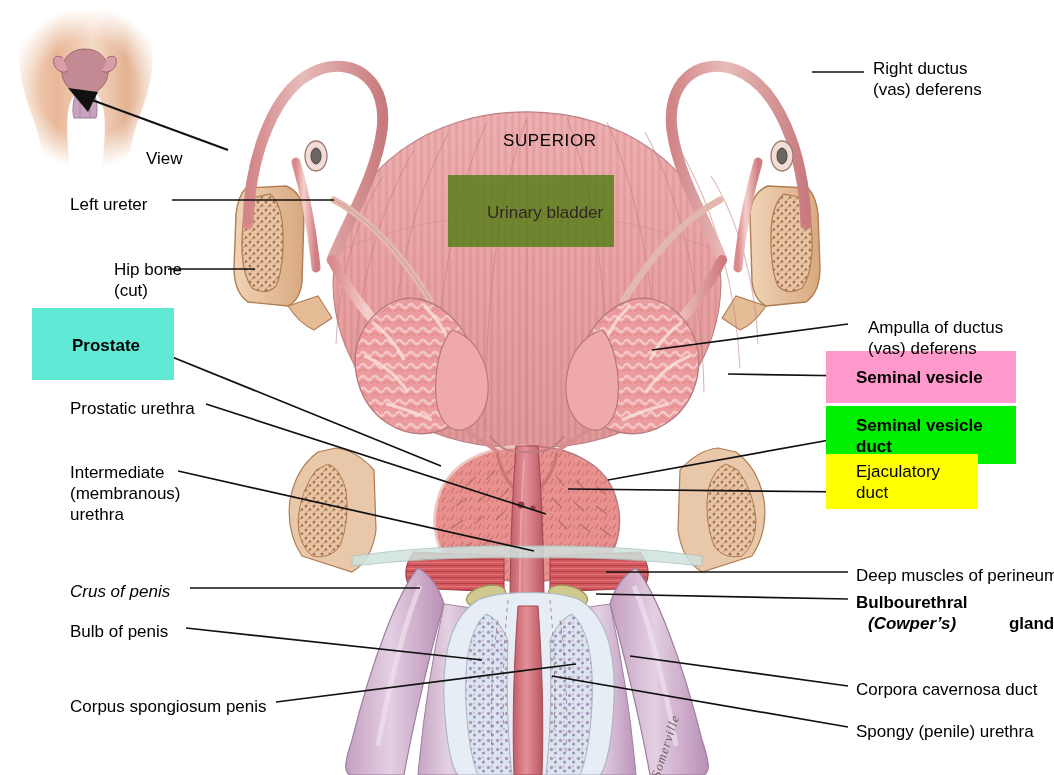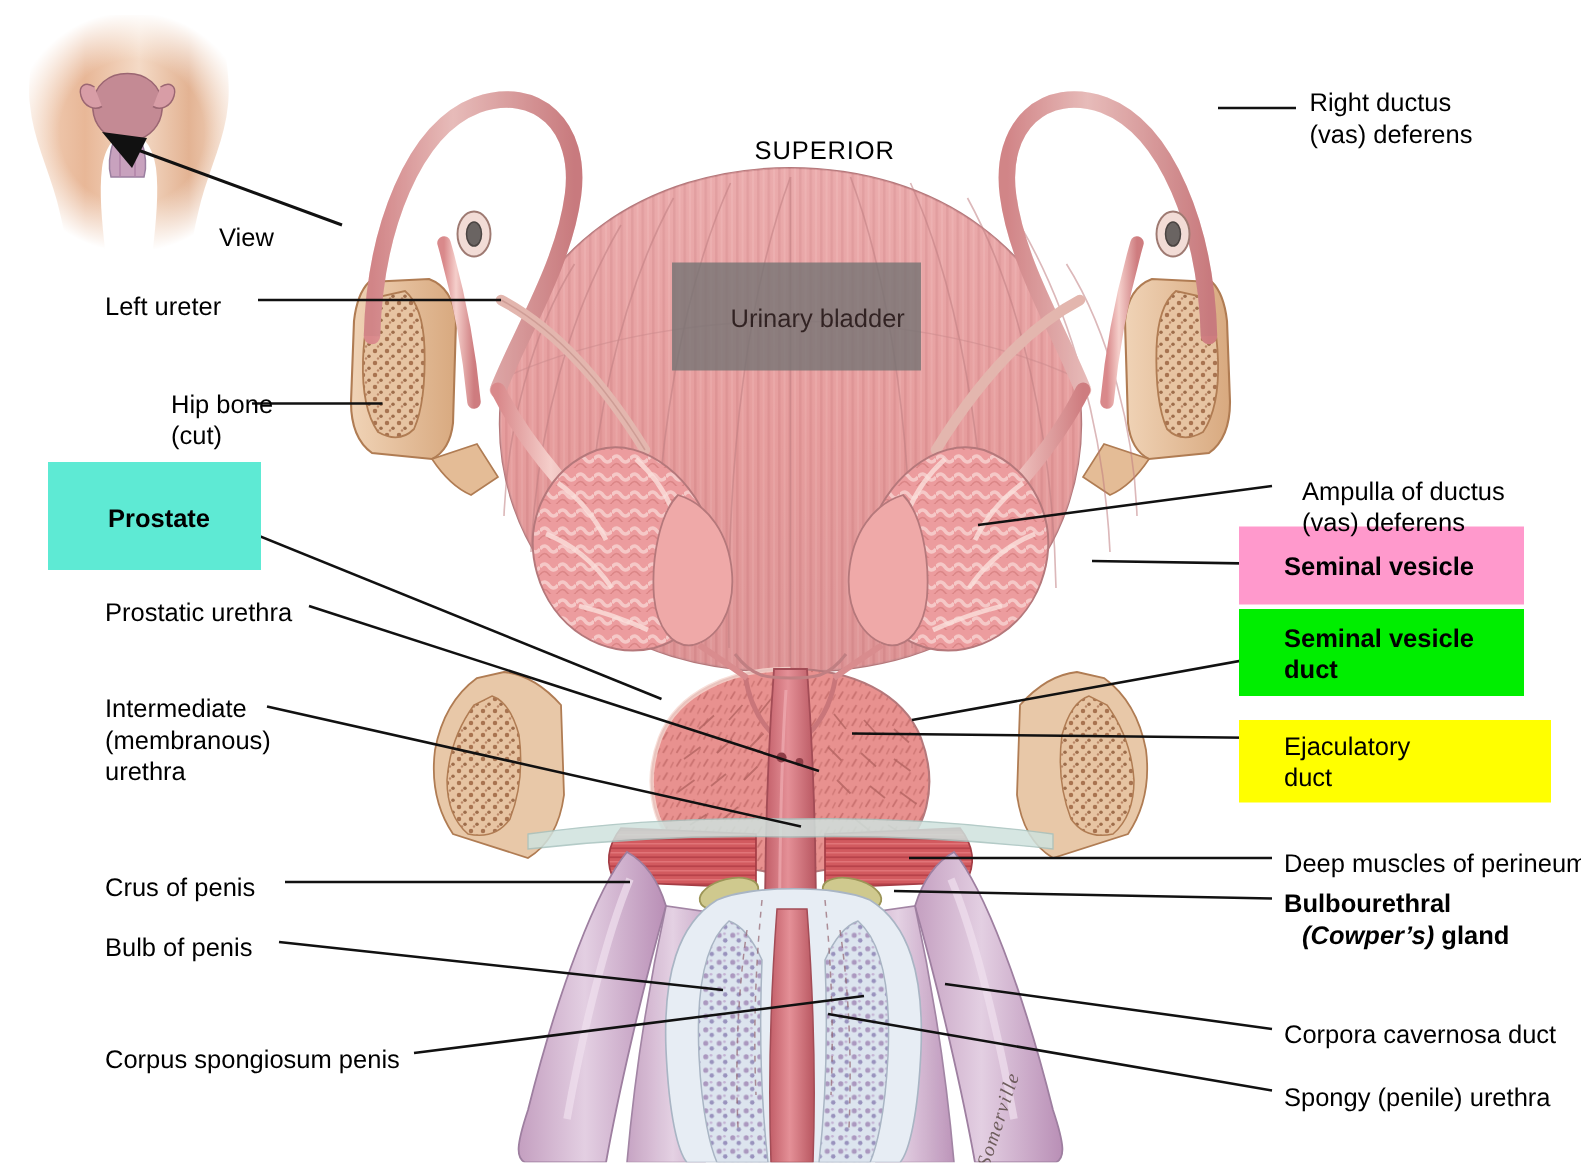--- a/index.html
+++ b/index.html
@@ -21,21 +21,21 @@
 
   
   .label {
     position: absolute;
     font-family: "Liberation Sans", sans-serif;
     font-size: 17px;
     line-height: 21px;
     color: #000000;
     white-space: pre;
   }
-  .label.caps { letter-spacing: 0.6px; }
+  .label.caps { letter-spacing: 0.6px; margin-top: 40px; }
 
   
   .swatch {
     position: absolute;
   }
   .swatch .swatch-text {
     position: absolute;
     font-family: "Liberation Sans", sans-serif;
     font-size: 17px;
     line-height: 21px;
@@ -433,55 +433,55 @@
     <g>
       <line x1="228" y1="150" x2="92" y2="100" stroke="#111111" stroke-width="2"></line>
       <polygon points="68,88 98,92 88,112" fill="#111111"></polygon>
     </g>
   </svg>
 
   <div id="swatch-layer">
       <div class="swatch" style="left: 32px; top: 308px; width: 142px; height: 72px; background: #5eead4;">
         <div class="swatch-text" style="left: 40px; top: 27px; font-weight: bold;">Prostate</div>
       </div>
-      <div class="swatch" style="left: 448px; top: 175px; width: 166px; height: 72px; background: #737373; opacity: 0.78;">
+      <div class="swatch" style="left: 448px; top: 175px; width: 166px; height: 72px; background: #4d7c0f; opacity: 0.78;">
         <div class="swatch-text" style="left: 39px; top: 27px;">Urinary bladder</div>
       </div>
       <div class="swatch" style="left: 826px; top: 351px; width: 190px; height: 52px; background: rgb(255, 153, 204);">
         <div class="swatch-text" style="left: 30px; top: 16px; font-weight: bold;">Seminal vesicle</div>
       </div>
       <div class="swatch" style="left: 826px; top: 406px; width: 190px; height: 58px; background: rgb(0, 238, 0);">
         <div class="swatch-text" style="left: 30px; top: 9px; font-weight: bold;">Seminal vesicle
 duct</div>
       </div>
-      <div class="swatch" style="left: 826px; top: 480px; width: 208px; height: 55px; background: rgb(255, 255, 0);">
+      <div class="swatch" style="left: 826px; top: 454px; width: 152px; height: 55px; background: rgb(255, 255, 0);">
         <div class="swatch-text" style="left: 30px; top: 7px;">Ejaculatory
 duct</div>
       </div>
     </div>
 
   <div id="label-layer">
       <div class="label" style="left: 146px; top: 148px;">View</div>
       <div class="label" style="left: 70px; top: 194px;">Left ureter</div>
       <div class="label" style="left: 70px; top: 259px; margin-left: 44px;">Hip bone
 (cut)</div>
       <div class="label" style="left: 70px; top: 398px;">Prostatic urethra</div>
       <div class="label" style="left: 70px; top: 462px;">Intermediate
 (membranous)
 urethra</div>
-      <div class="label" style="left: 70px; top: 581px;">Crus of penis</div>
+      <div class="label" style="left: 70px; top: 581px; font-style: italic;">Crus of penis</div>
       <div class="label" style="left: 70px; top: 621px;">Bulb of penis</div>
       <div class="label" style="left: 70px; top: 696px;">Corpus spongiosum penis</div>
       <div class="label" style="left: 873px; top: 58px;">Right ductus
 (vas) deferens</div>
       <div class="label" style="left: 856px; top: 317px; margin-left: 12px;">Ampulla of ductus
 (vas) deferens</div>
       <div class="label" style="left: 856px; top: 565px;">Deep muscles of perineum</div>
       <div class="label" style="left: 856px; top: 679px;">Corpora cavernosa duct</div>
       <div class="label" style="left: 856px; top: 721px;">Spongy (penile) urethra</div>
-      <div class="label" style="left: 856px; top: 592px;"><span style="font-weight: bold;">Bulbourethral</span><br><span style="font-weight: bold; font-style: italic; margin-left: 12px;">(Cowper’s)</span><span style="font-weight: bold;"> gland</span></div>
+      <div class="label" style="left: 856px; top: 592px;"><span style="font-weight: bold;">Bulbourethral</span><br><span style="font-weight: bold; font-style: italic; margin-left: 12px;">(Cowper’s)</span><span style="font-weight: bold; margin-left: 48px;"> gland</span></div>
     </div>
 
   <div class="label caps" style="left:503px; top:90px; font-size:17px; font-weight:500;">SUPERIOR</div>
 
   <div class="sig" style="left:648px; top:775px;">Somerville</div>
 
 </div>
 
 </body></html>

